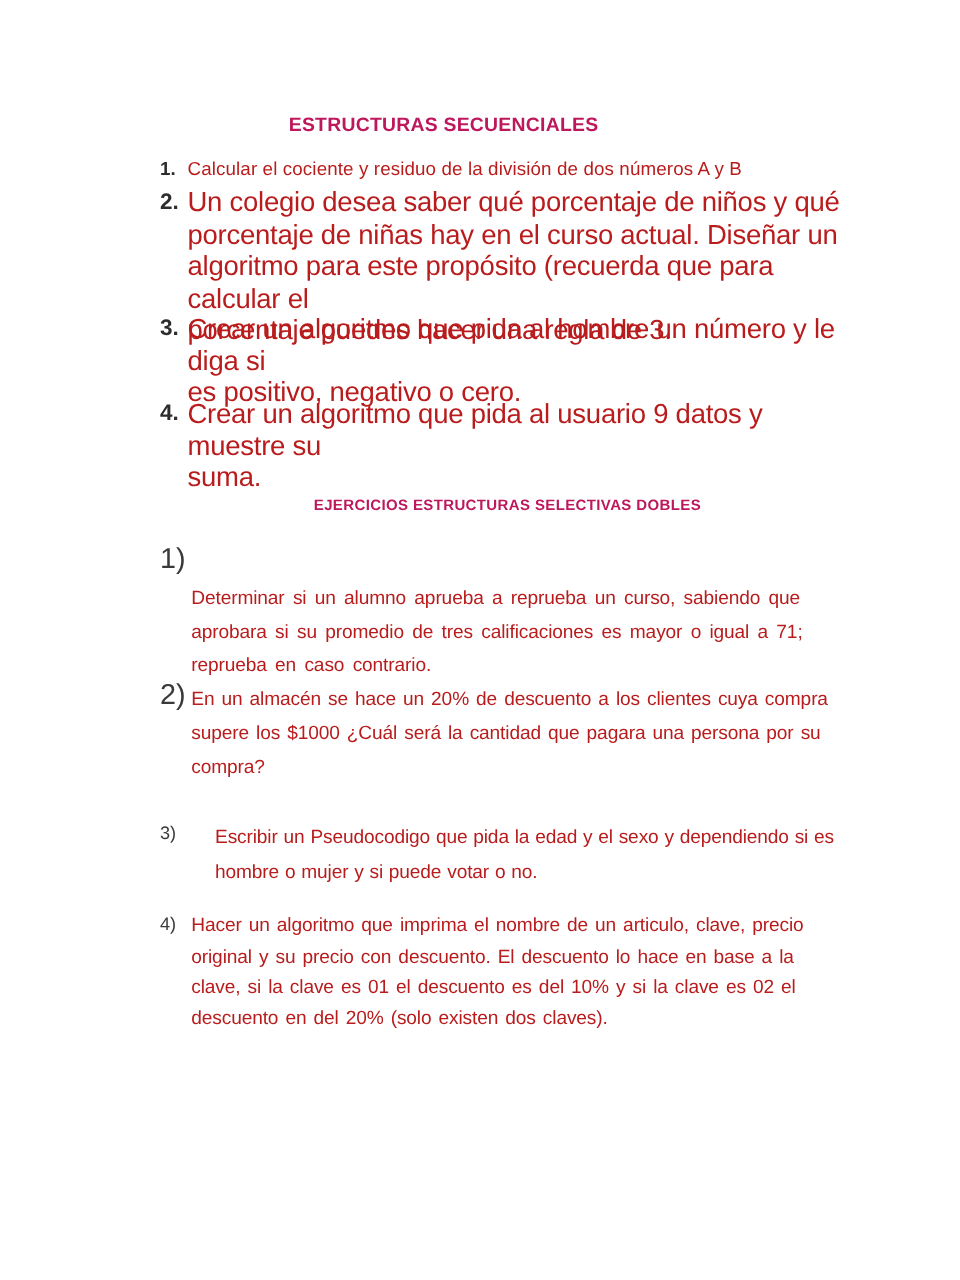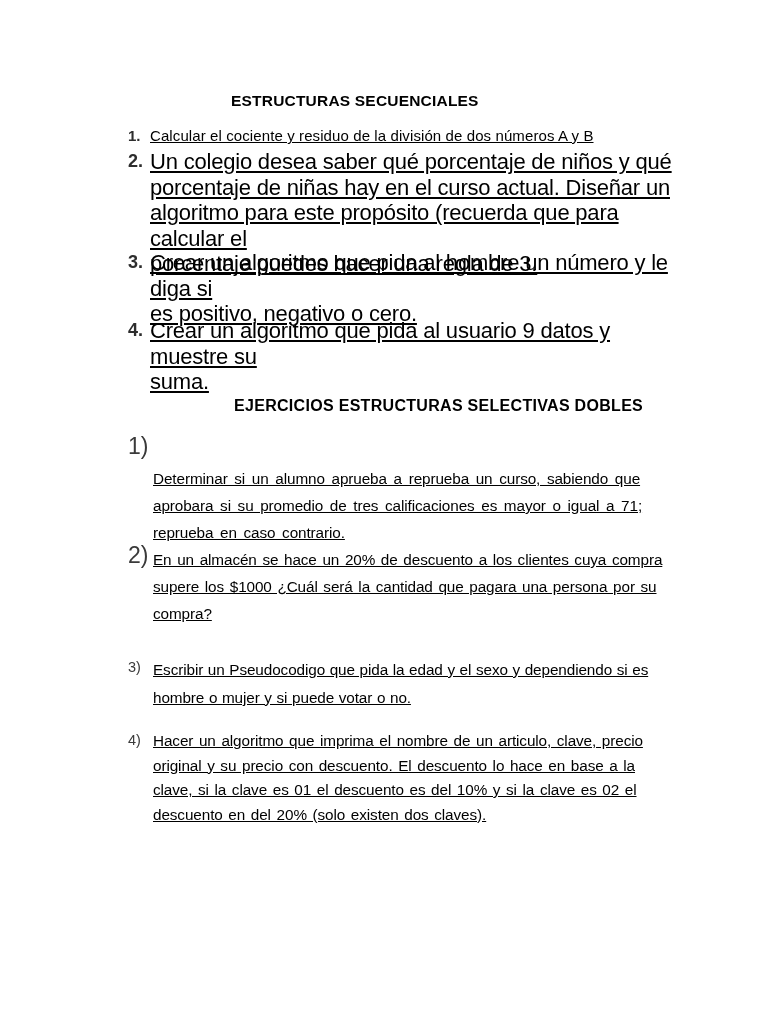--- a/index.html
+++ b/index.html
@@ -12,52 +12,51 @@
     width: 768px;
     height: 1024px;
     background: #ffffff;
     overflow: hidden;
     font-family: "Liberation Sans", "DejaVu Sans", sans-serif;
     color: #333333;
   }
   .doc-heading {
     position: absolute;
     font-weight: 700;
-    color: #000000;
+    color: #be185d;
     white-space: nowrap;
   }
   .h1 {
     left: 231px;
     top: 92px;
     font-size: 15.5px;
     letter-spacing: 0.2px;
   }
   .h2 {
-    left: 234px;
+    left: 251px;
     top: 397px;
-    font-size: 16px;
+    font-size: 12px;
     letter-spacing: 0.3px;
   }
   .row {
     position: absolute;
     left: 128px;
     width: 560px;
     display: flex;
     align-items: flex-start;
   }
   .mk {
     flex: none;
     font-weight: 700;
     color: #2d2d2d;
   }
   .tx {
     flex: 1;
     white-space: pre-line;
-    color: #000000;
-    text-decoration: underline;
+    color: #b91c1c;
   }
   
   .a-mk { width: 22px; font-size: 18px; line-height: 24px; }
   .a1 { top: 126px; }
   .a1 .mk { width: 22px; font-size: 15px; line-height: 20px; }
   .a1 .tx { font-size: 15px; line-height: 20px; letter-spacing: 0.1px; }
   .a2 { top: 149px; }
   .a3 { top: 250px; }
   .a4 { top: 318px; }
   .a-tx { font-size: 22px; line-height: 25.5px; letter-spacing: -0.2px; }
@@ -76,21 +75,21 @@
     line-height: 20px;
     font-weight: 400;
     color: #3a3a3a;
     padding-top: 1px;
   }
   .b1 { top: 437px; }
   .b1 .tx { word-spacing: 2.5px; margin-top: 28px; }
   .b2 { top: 546px; }
   .b2 .tx { word-spacing: 1.5px; }
   .b3 { top: 656px; }
-  .b3 .tx { word-spacing: 0.5px; line-height: 27.5px; }
+  .b3 .tx { word-spacing: 0.5px; line-height: 27.5px; margin-left: 19px; }
   .b4 { top: 729px; }
   .b4 .tx { word-spacing: 1.5px; line-height: 24.5px; }
   .b-tx { font-size: 15.3px; line-height: 27px; letter-spacing: -0.1px; }
 </style>
 </head>
 <body>
 
 <div class="page">
 
   <div class="doc-heading h1">ESTRUCTURAS SECUENCIALES</div>

